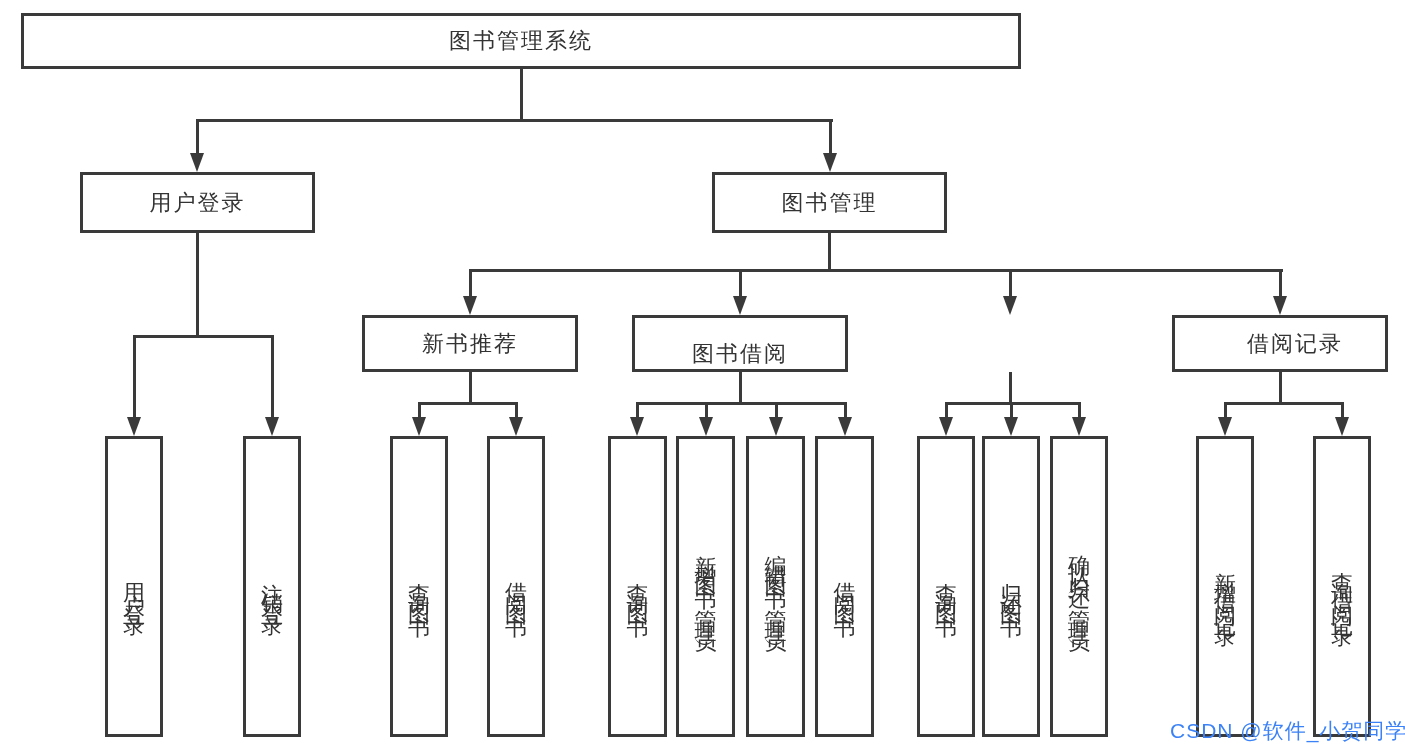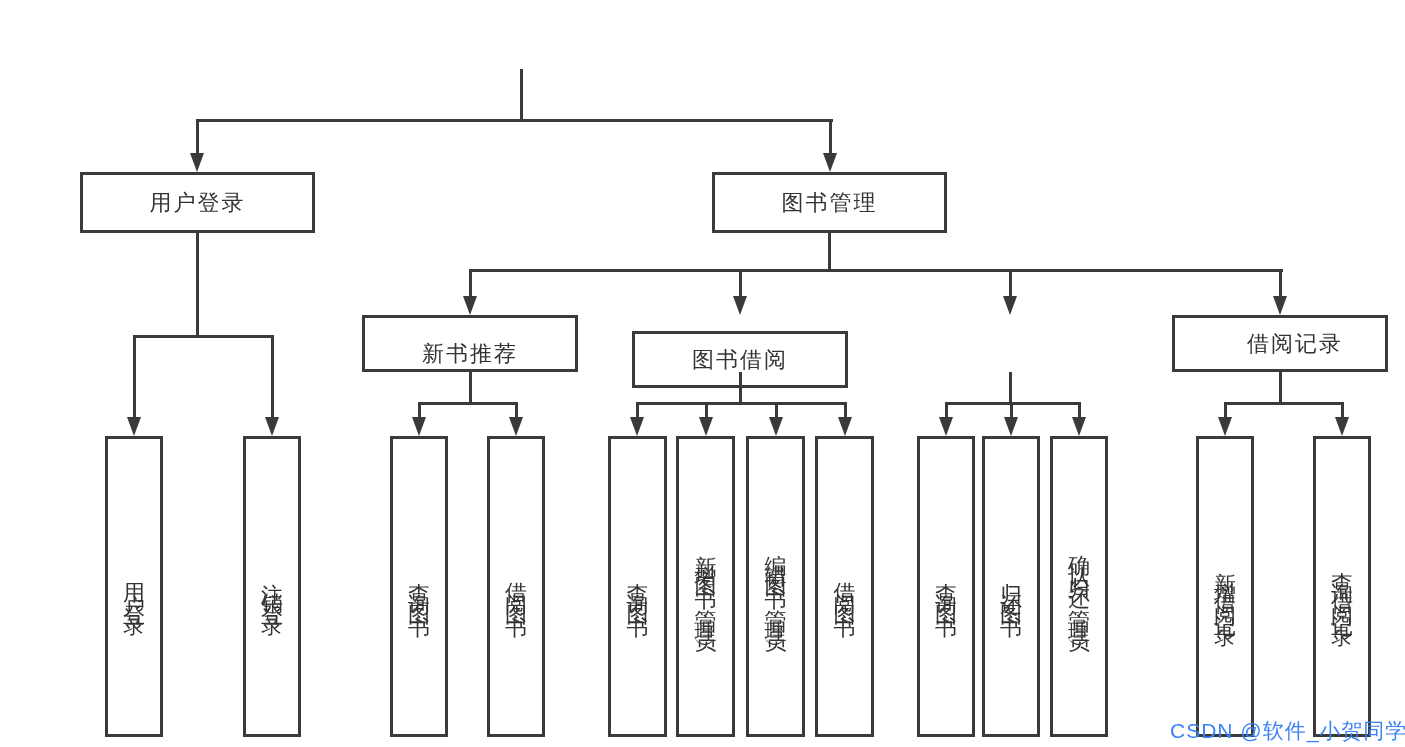--- a/index.html
+++ b/index.html
@@ -24,33 +24,36 @@
   .watermark{
     position:absolute;left:1170px;top:717px;width:235px;
     font-size:21px;letter-spacing:1px;color:#3b82f6;white-space:nowrap;z-index:5;
   }
 </style>
 </head>
 <body>
 
 <div id="stage">
 
+  <div class="node hbox" style="left:21px;top:13px;width:1000px;height:56px;">
+    <span>图书管理系统</span>
+  </div>
 
   <div class="node hbox" style="left:80px;top:172px;width:235px;height:61px;">
     <span>用户登录</span>
   </div>
 
   <div class="node hbox" style="left:712px;top:172px;width:235px;height:61px;">
     <span>图书管理</span>
   </div>
 
-  <div class="node hbox" style="left:362px;top:315px;width:216px;height:57px;align-items:flex-end;">
+  <div class="node hbox" style="left:362px;top:315px;width:216px;height:57px;">
     <span>新书推荐</span>
   </div>
-  <div class="node hbox" style="left:632px;top:331px;width:216px;height:57px;">
+  <div class="node hbox" style="left:632px;top:315px;width:216px;height:57px;align-items:flex-end;">
     <span>图书借阅</span>
   </div>
   <div class="node hbox" style="left:1172px;top:315px;width:216px;height:57px;padding-left:30px;">
     <span>借阅记录</span>
   </div>
 
   <div class="node leaf" style="left:105px;top:436px;width:58px;height:301px;">
     <span>用户登录</span>
   </div>
   <div class="node leaf" style="left:243px;top:436px;width:58px;height:301px;">

